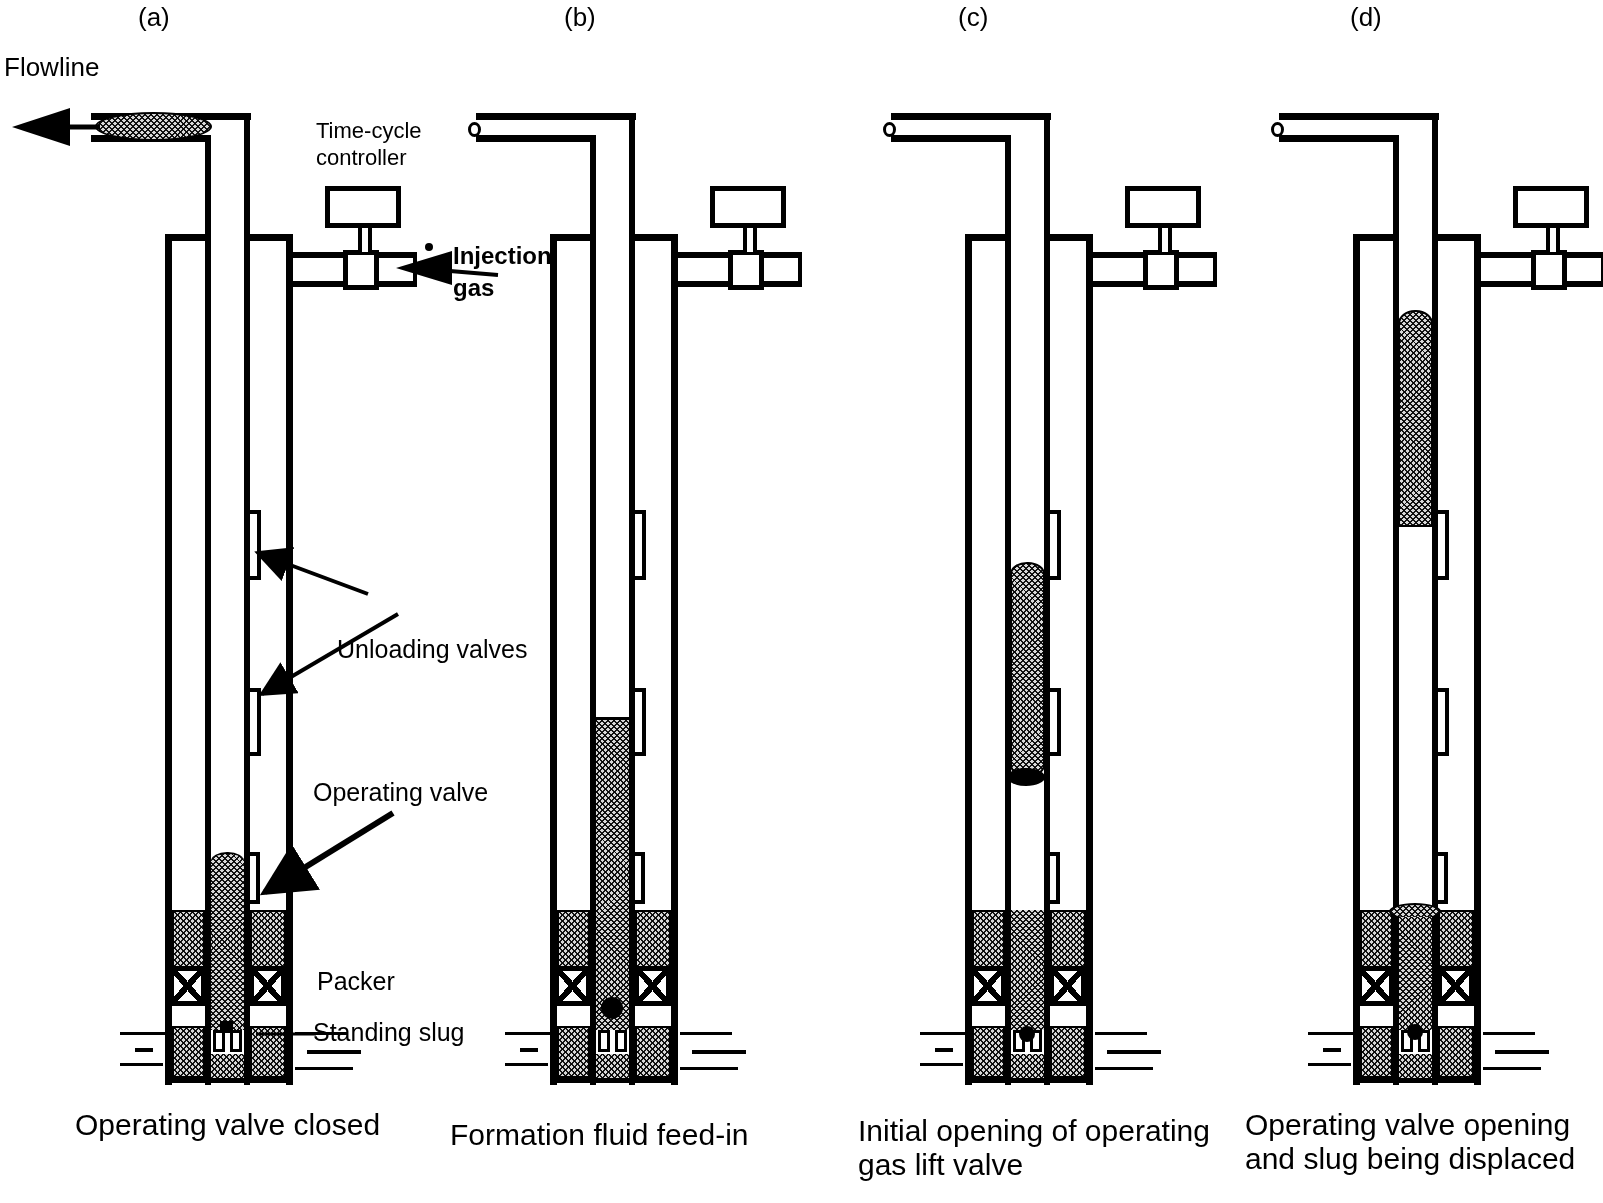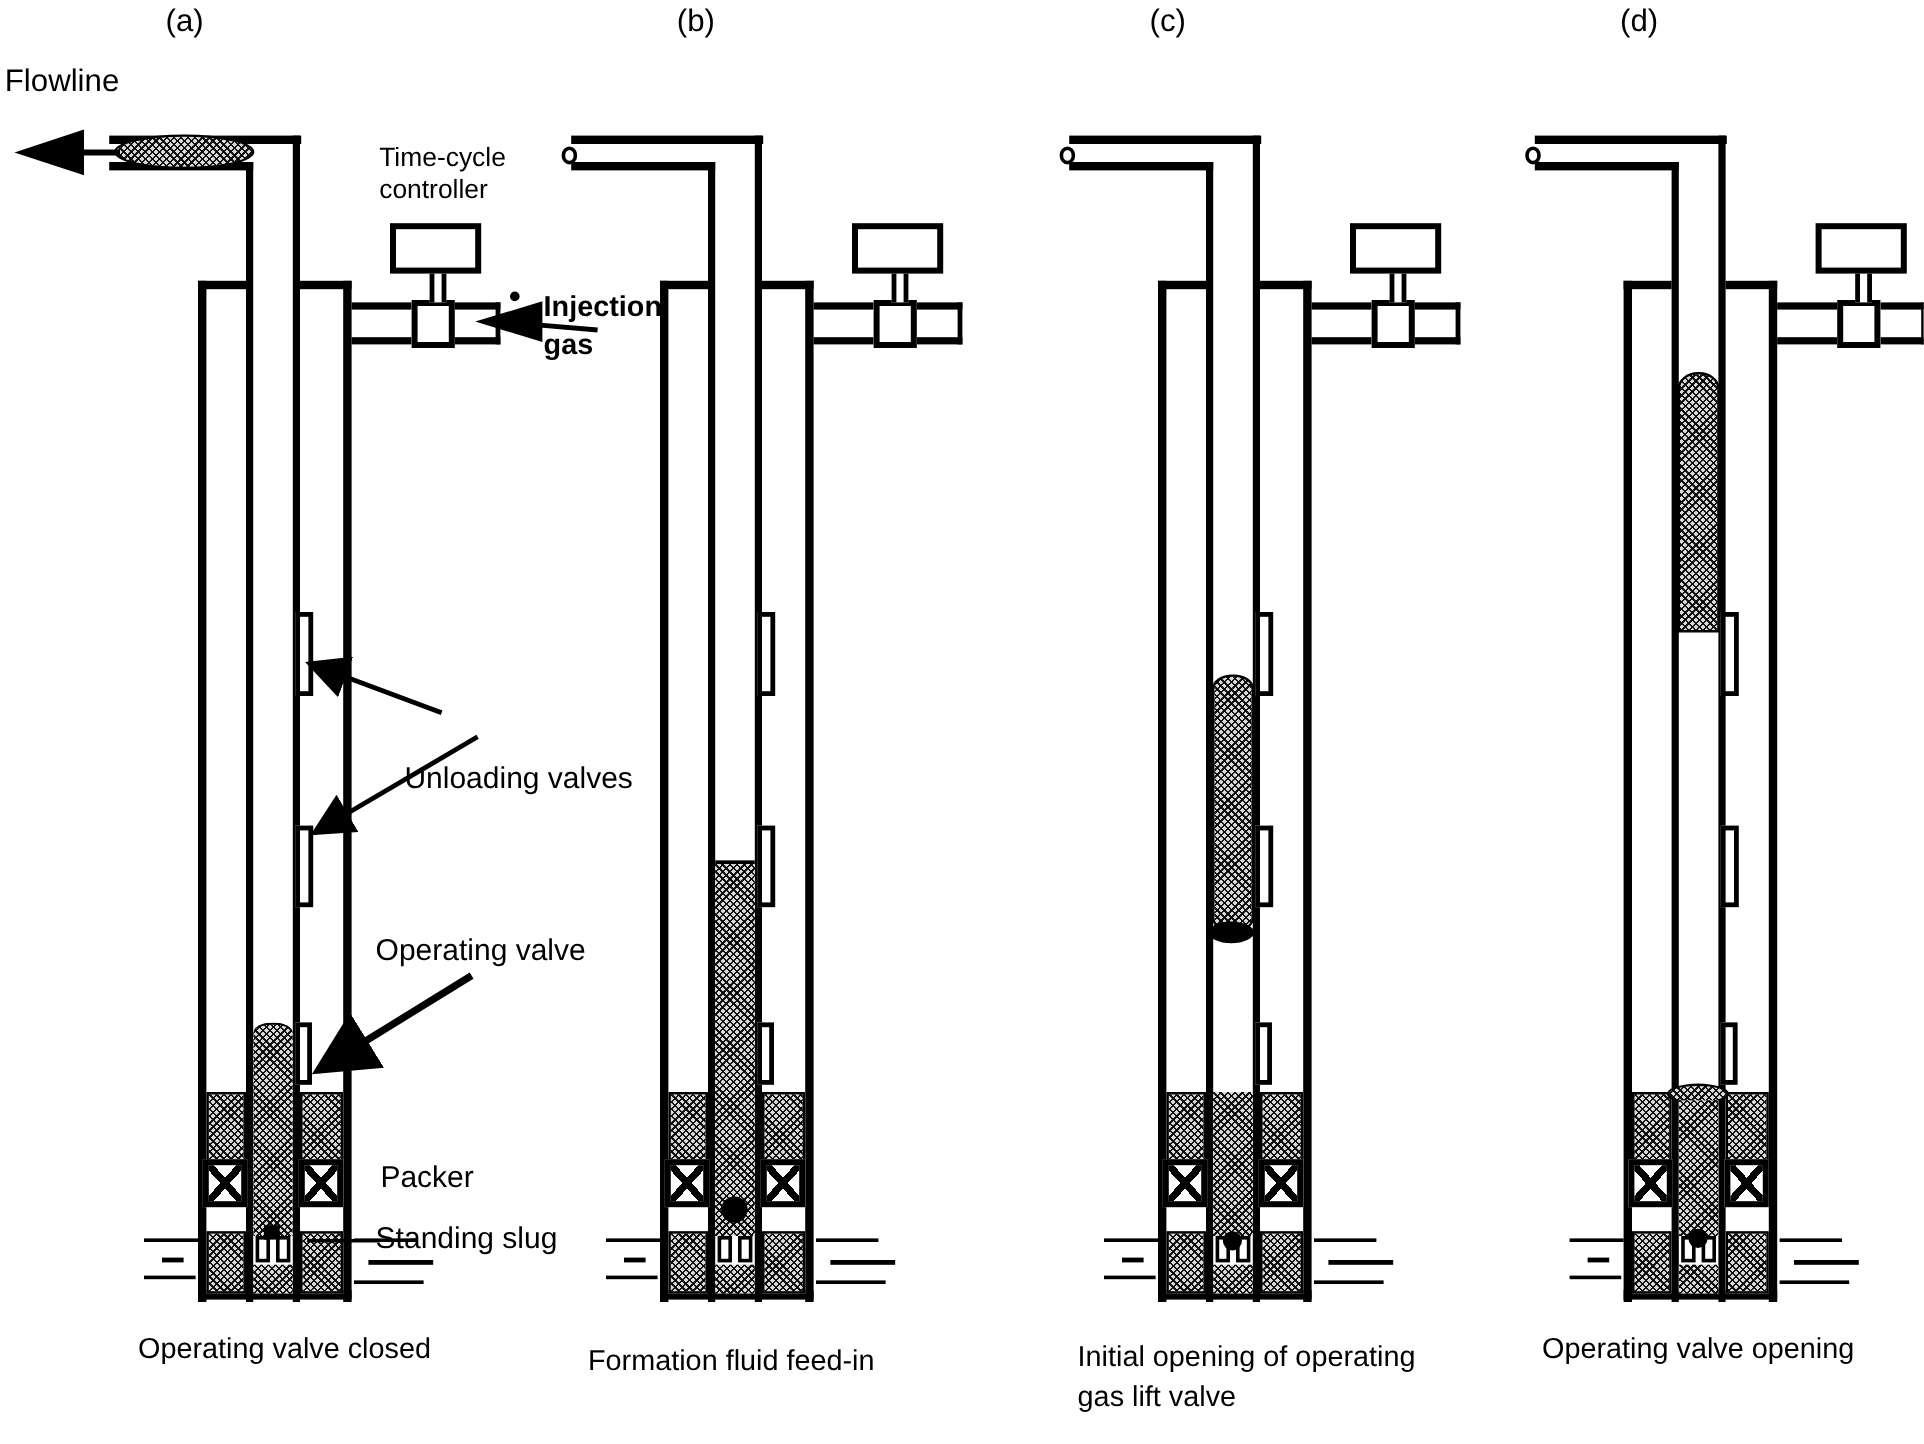--- a/index.html
+++ b/index.html
@@ -28,21 +28,21 @@
   }
   .stem{position:absolute;background:#fff;border-left:4px solid #000;border-right:4px solid #000;}
   .hook{position:absolute;background:#fff;border:3px solid #000;border-radius:50%;}
   .ball{position:absolute;background:#000;border-radius:50%;}
   .txt{position:absolute;white-space:nowrap;line-height:1.22;}
   .txt span{display:block;}
   .f22{font-size:22px;}
   .f24{font-size:24px;}
   .f25{font-size:25px;}
   .f26{font-size:26px;}
-  .caption{position:absolute;font-size:24px;line-height:34px;margin-left:40px;}
+  .caption{position:absolute;font-size:30px;line-height:34px;}
   .caption span{display:block;white-space:nowrap;}
   #arrow-layer{position:absolute;left:0;top:0;z-index:40;pointer-events:none;}
   #diagram-layer{position:absolute;left:0;top:0;width:1603px;height:1203px;z-index:10;}
   .label-layer{z-index:50;}
 </style>
 </head>
 <body>
 
 <div id="diagram-layer">
     <div class="abs ink" style="left: 91px; top: 113px; width: 160px; height: 7px;"></div>
@@ -228,20 +228,21 @@
 <div class="caption label-layer" style="left:450px;top:1118px;">
   <span>Formation fluid feed-in</span>
   <span></span>
 </div>
 <div class="caption label-layer" style="left:858px;top:1114px;">
   <span>Initial opening of operating</span>
   <span>gas lift valve</span>
 </div>
 <div class="caption label-layer" style="left:1245px;top:1108px;">
   <span>Operating valve opening</span>
+  <span>and slug being displaced</span>
 </div>
 
 <svg id="arrow-layer" width="1603" height="1203" viewBox="0 0 1603 1203">
   <defs>
     <marker id="ah" markerWidth="9" markerHeight="9" refX="8" refY="4.5" orient="auto">
       <path d="M0,0 L9,4.5 L0,9 z" fill="#000"></path>
     </marker>
   </defs>
 
   <polygon points="12,127 70,108 70,146" fill="#000"></polygon>

